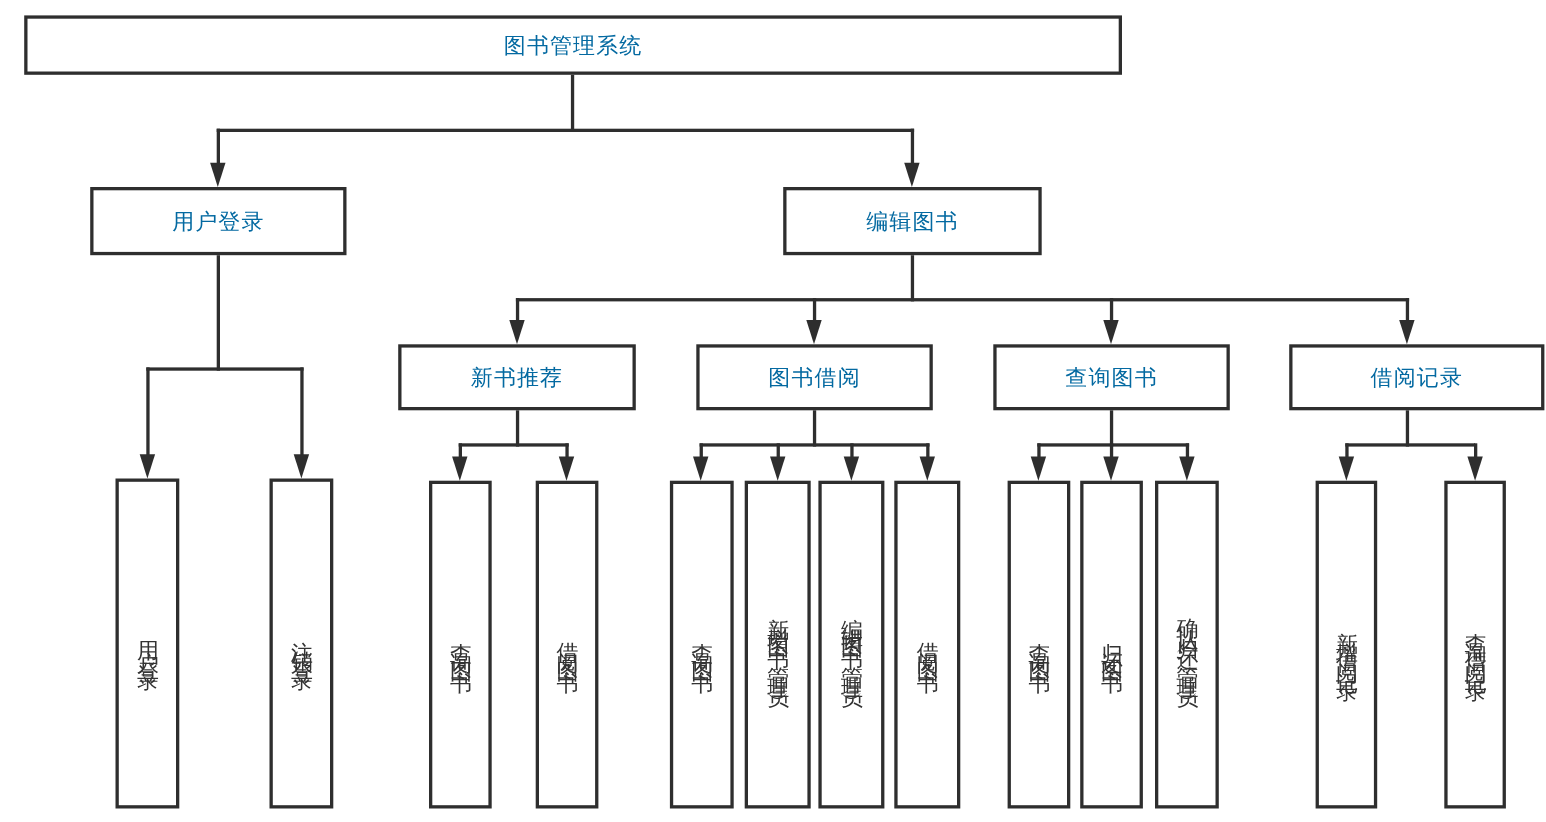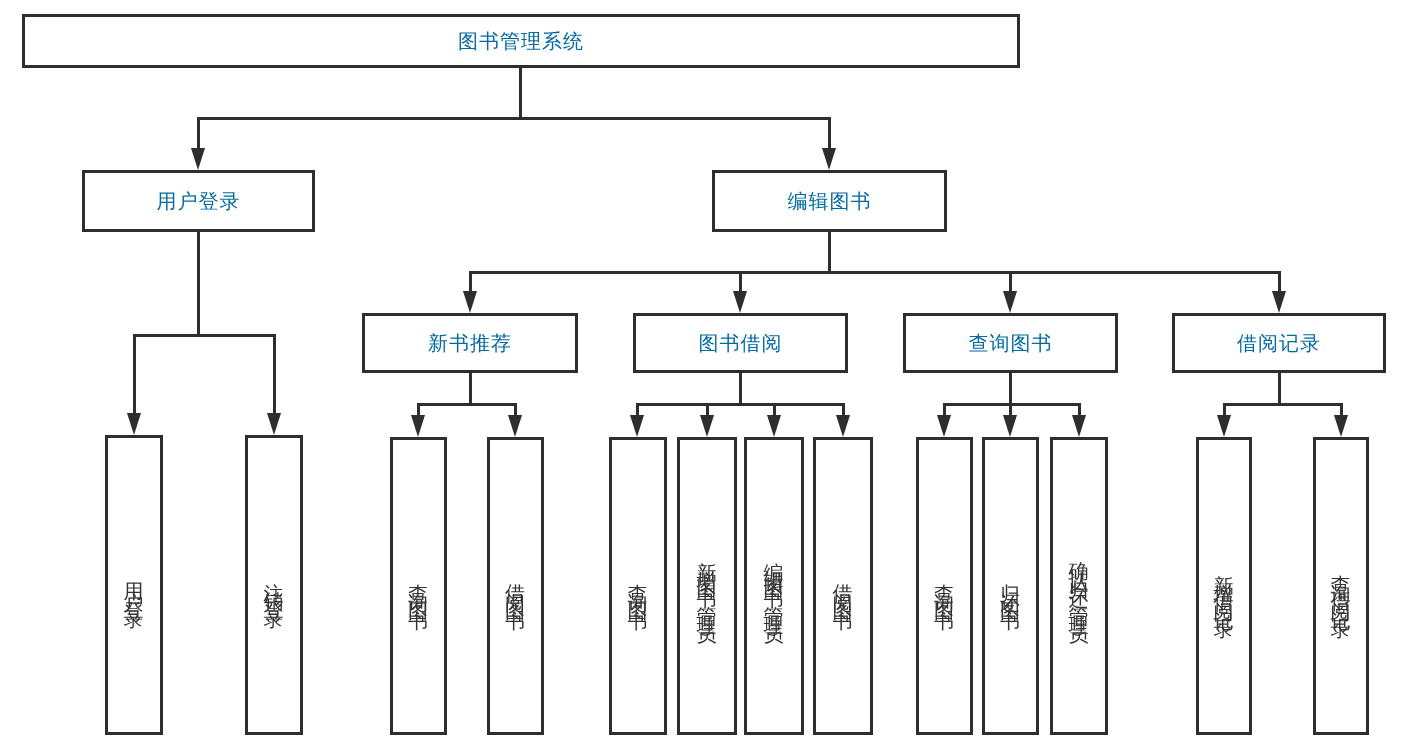--- a/index.html
+++ b/index.html
@@ -69,21 +69,21 @@
 
   <div class="node" style="left:362px;top:313px;width:216px;height:60px">
     <span>新书推荐</span>
   </div>
   <div class="node" style="left:633px;top:313px;width:215px;height:60px">
     <span>图书借阅</span>
   </div>
   <div class="node" style="left:903px;top:313px;width:215px;height:60px">
     <span>查询图书</span>
   </div>
-  <div class="node" style="left:1172px;top:313px;width:214px;height:60px">
+  <div class="node" style="left:1172px;top:313px;width:232px;height:60px">
     <span>借阅记录</span>
   </div>
 
   <div class="leaf" style="left:105px;top:435px;width:58px;height:300px">
     <span>用户登录</span>
   </div>
   <div class="leaf" style="left:245px;top:435px;width:58px;height:300px">
     <span>注销登录</span>
   </div>
 

